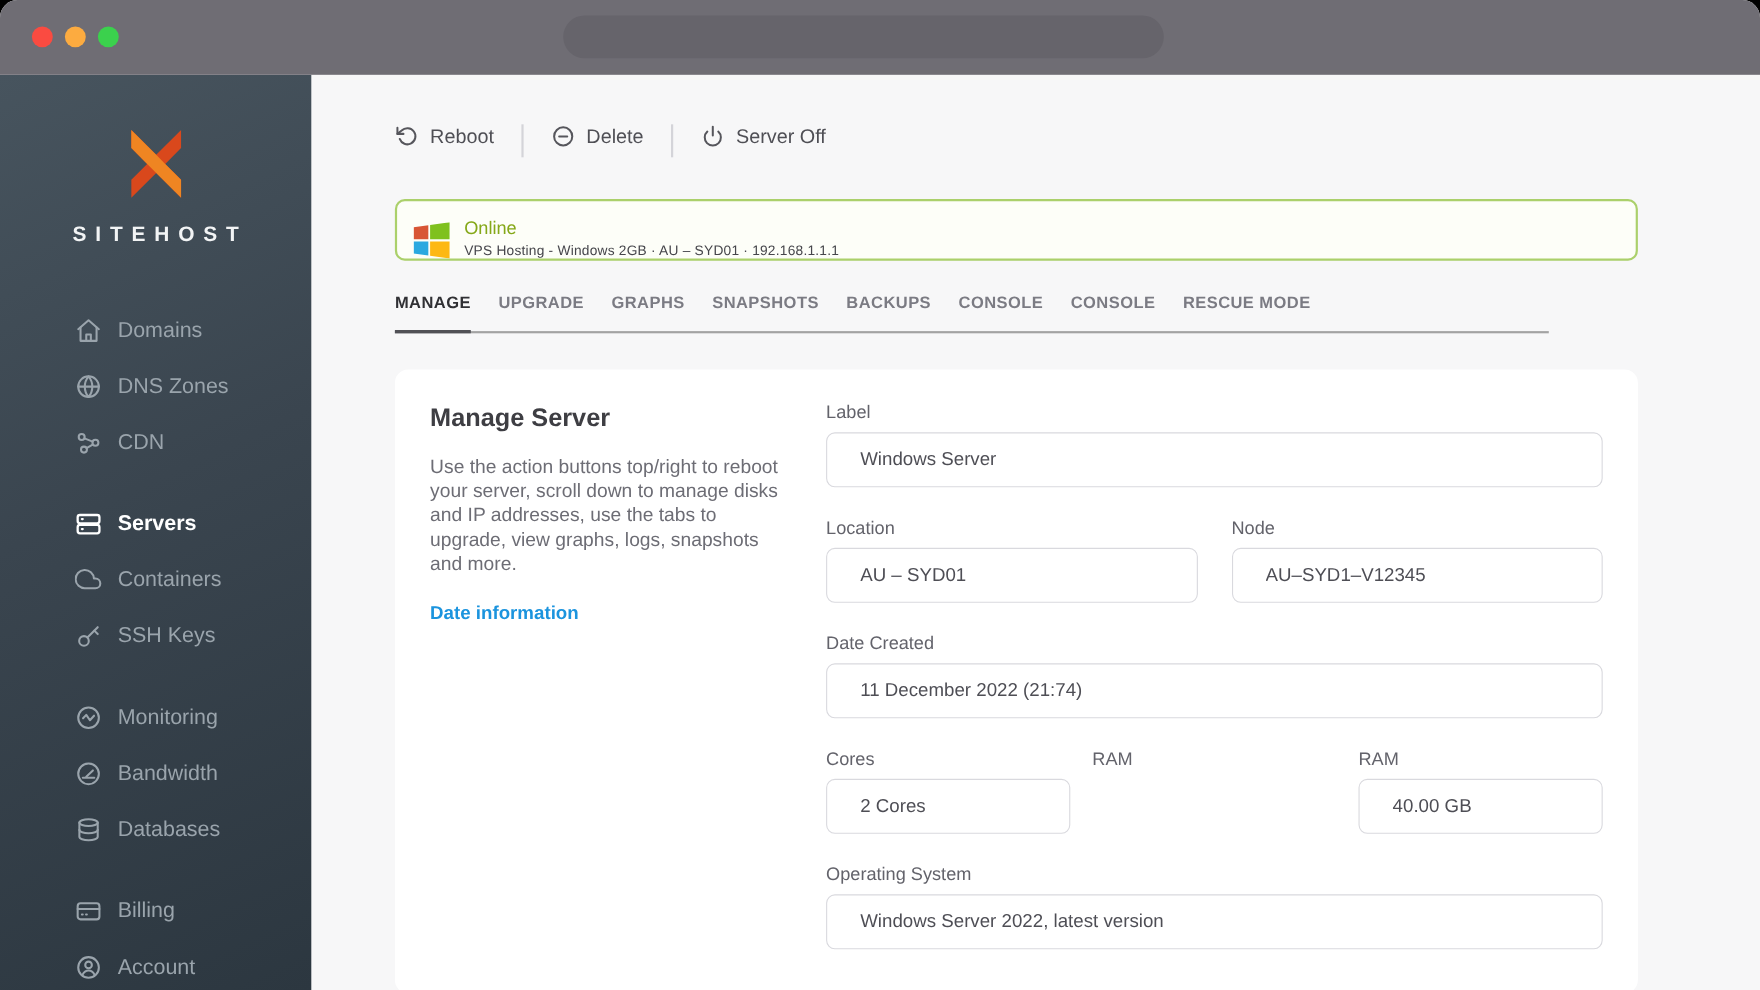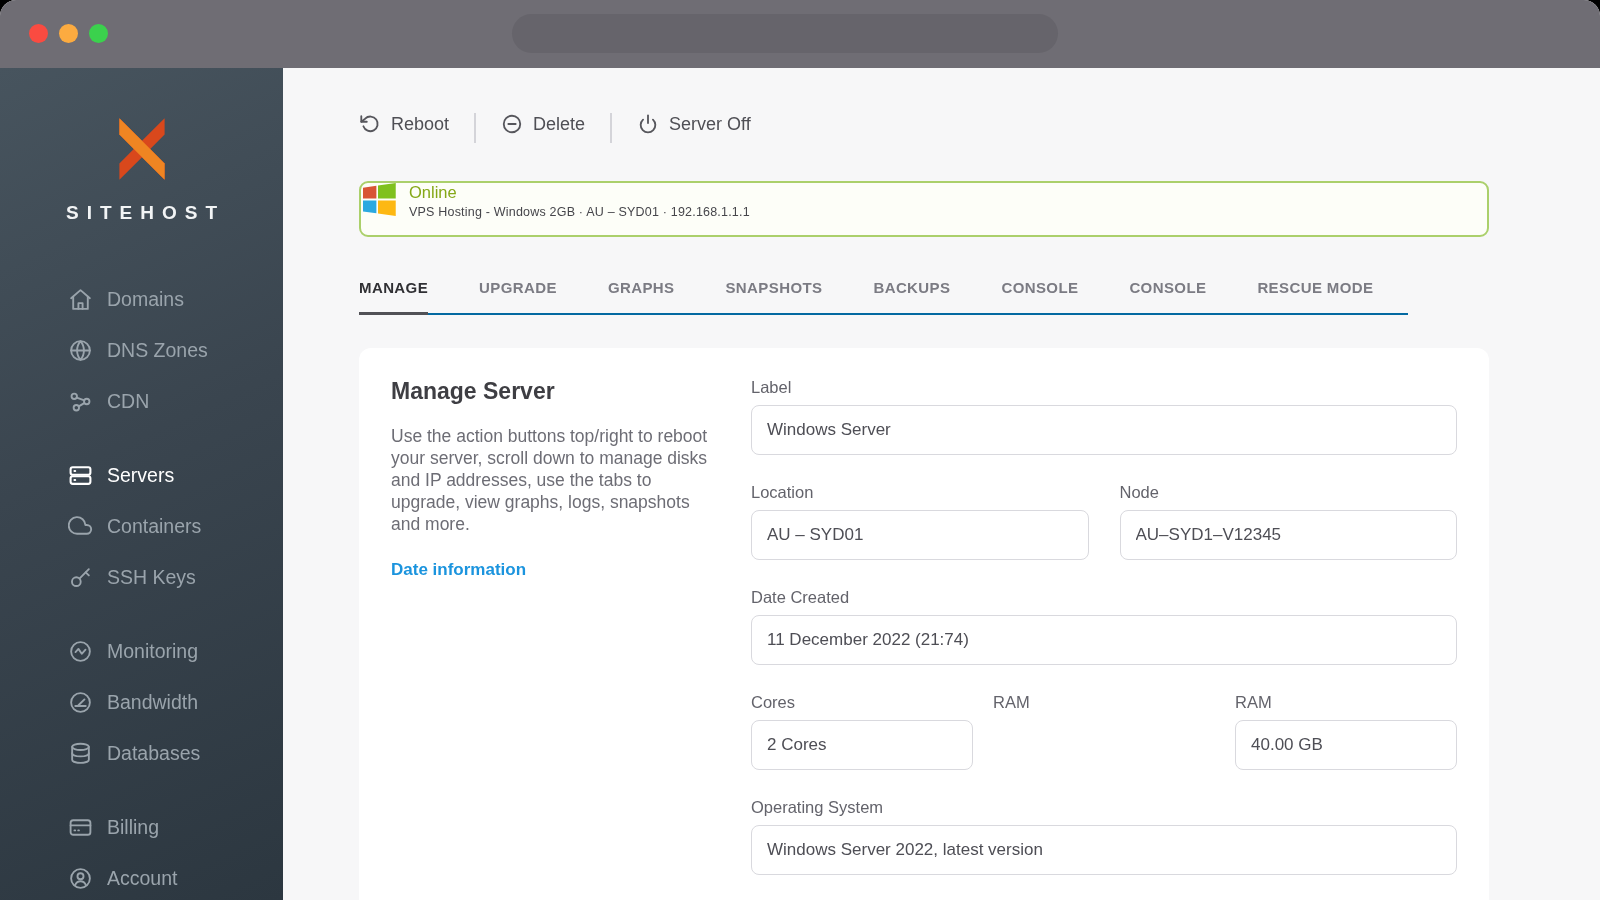--- a/index.html
+++ b/index.html
@@ -21,58 +21,58 @@
   .sidebar { width:283px; flex:0 0 283px; background:linear-gradient(155deg,#47545e 0%,#3a454f 45%,#2c3740 100%); color:#9aa4ac; }
   .brand { margin-top:44px; text-align:center; }
   .brand svg { width:74px; height:74px; }
   .brand-name { margin-top:12px; font-size:19px; font-weight:700; letter-spacing:8px; text-indent:8px; color:#f2f4f5; }
   nav { margin-top:50px; }
   .nav-group + .nav-group { margin-top:23px; }
   .nav-item { height:51px; display:flex; align-items:center; gap:14px; padding-left:68px;
     font-size:19.5px; font-weight:500; cursor:pointer; }
   .nav-item svg { width:25px; height:25px; fill:none; stroke:currentColor; stroke-width:1.8;
     stroke-linecap:round; stroke-linejoin:round; flex:0 0 25px; }
-  .nav-item.active { color:#ffffff; font-weight:400; }
+  .nav-item.active { color:#ffffff; font-weight:700; }
   .nav-item.active svg { stroke-width:2; }
 
   
   .main { flex:1; padding:0 111px 0 76px; min-width:0; }
   .page-head { margin-top:45px; display:flex; align-items:center; justify-content:space-between; }
   h1 { font-size:30px; font-weight:800; color:#48484b; letter-spacing:.2px; }
   .actions { display:flex; align-items:flex-start; }
   .action-btn { background:none; border:none; display:flex; align-items:center; gap:10px;
     font-family:inherit; font-size:18px; font-weight:500; color:#4f4f55; cursor:pointer; }
   .action-btn svg { width:22px; height:22px; fill:none; stroke:#56565c; stroke-width:2;
     stroke-linecap:round; stroke-linejoin:round; }
   .vdiv { width:2px; height:30px; background:#d4d4d9; margin:0 25px; }
 
   
   .status-banner { margin-top:38px; height:56px; border:2px solid #abd06b; border-radius:9px;
-    background:#fdfef8; display:flex; align-items:flex-start; gap:13px; padding:0 2px; }
+    background:#fdfef8; display:flex; align-items:flex-end; gap:13px; padding:0 15px; }
   .status-banner svg { width:33px; height:33px; }
   .status-state { font-size:16.5px; font-weight:500; color:#85a818; }
   .status-details { font-size:12.5px; font-weight:500; color:#46464b; margin-top:3px; letter-spacing:.2px; }
 
   
-  .tabs { margin-top:36px; width:1049px; display:flex; gap:51px; border-bottom:2px solid #0369a1; }
+  .tabs { margin-top:24px; width:1049px; display:flex; gap:25px; border-bottom:2px solid #a3a3a3; }
   .tab { background:none; border:none; border-bottom:3px solid transparent; margin-bottom:-2.5px;
     padding:6px 0 16px; font-family:inherit; font-size:15px; font-weight:600; letter-spacing:.4px;
     color:#7b7b83; cursor:pointer; white-space:nowrap; }
   .tab.active { color:#303034; font-weight:800; border-bottom-color:#515156; }
 
   
   .card { margin-top:33px; background:#fff; border-radius:12px; padding:30px 32px 40px;
     display:grid; grid-template-columns:360px 1fr; min-height:560px; }
   .left h2 { font-size:23px; font-weight:800; color:#3e3e43; }
   .left p { margin-top:20px; width:328px; font-size:17.5px; line-height:1.27; color:#6d6d75; }
   .more-link { display:inline-block; margin-top:24px; font-size:17px; font-weight:700; color:#1b94de;
     text-decoration:none; cursor:pointer; }
   .field label { display:block; font-size:16.5px; font-weight:500; color:#63636b; margin-bottom:8px; }
   .field input { width:100%; height:50px; border:1.5px solid #d9d9de; border-radius:8px; background:#fff;
-    padding:0 15px; font-family:inherit; font-size:17px; font-weight:500; color:#4e4e55; }
+    padding:0 30px; font-family:inherit; font-size:17px; font-weight:500; color:#4e4e55; }
   .frow { margin-top:28px; }
   .cols2 { display:grid; grid-template-columns:1fr 1fr; gap:31px; }
   .cols3 { display:grid; grid-template-columns:1fr 1fr 1fr; gap:20px; }
 </style>
 </head>
 <body>
 
 <div class="window">
 
   <div class="titlebar">

